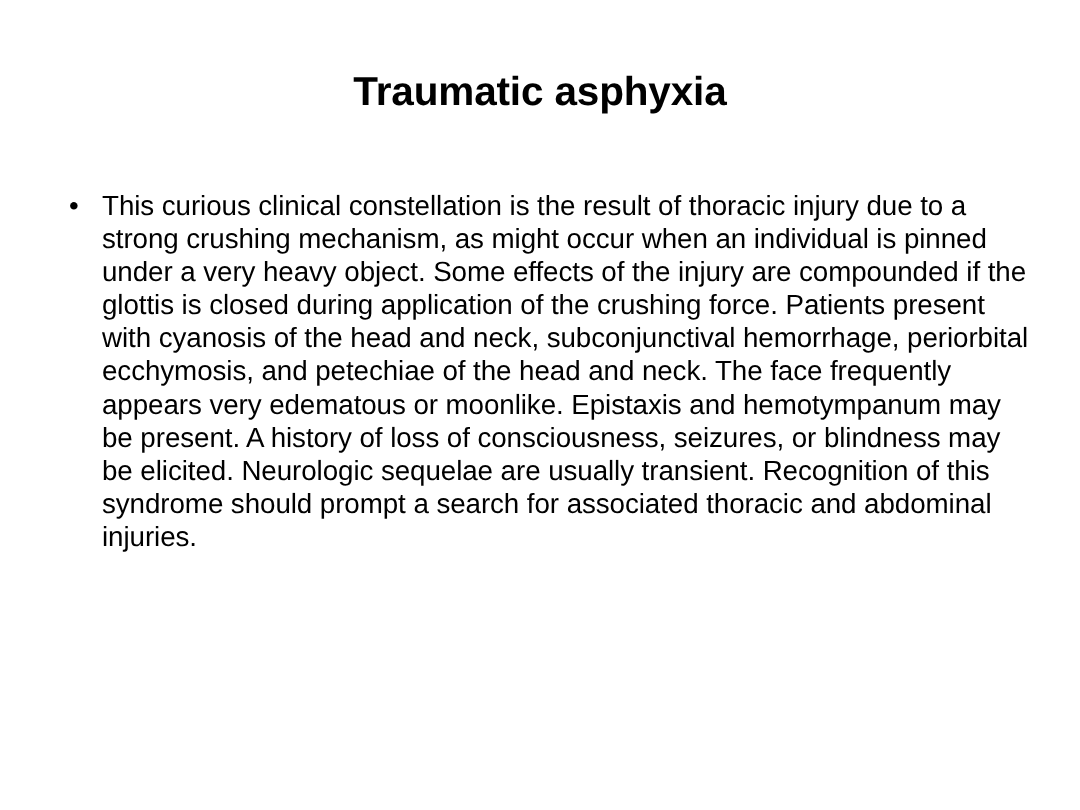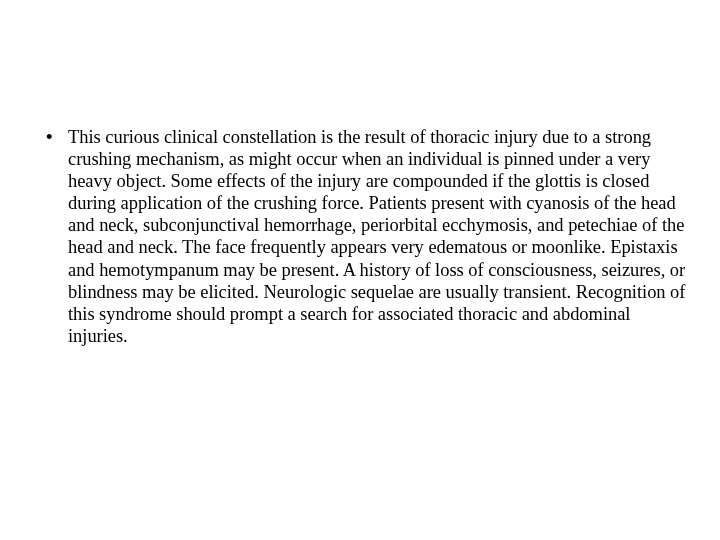--- a/index.html
+++ b/index.html
@@ -53,28 +53,28 @@
     padding-left: 6px;
     font-size: 18.5px;
     line-height: 22.1px;
     box-sizing: border-box;
   }
   .bullet-text {
     flex: 1 1 auto;
     text-align: left;
     letter-spacing: -0.05px;
     word-spacing: 0px;
-    font-family: Liberation Serif, serif;
   }
 </style>
 </head>
 <body>
 
 <div class="slide">
 
+  <div class="slide-title">Traumatic asphyxia</div>
 
   <div class="body-block">
     <div class="bullet-item">
       <span class="bullet-marker">•</span>
       <span class="bullet-text">This curious clinical constellation is the result of thoracic injury due to a strong crushing mechanism, as might occur when an individual is pinned under a very heavy object. Some effects of the injury are compounded if the glottis is closed during application of the crushing force. Patients present with cyanosis of the head and neck, subconjunctival hemorrhage, periorbital ecchymosis, and petechiae of the head and neck. The face frequently appears very edematous or moonlike. Epistaxis and hemotympanum may be present. A history of loss of consciousness, seizures, or blindness may be elicited. Neurologic sequelae are usually transient. Recognition of this syndrome should prompt a search for associated thoracic and abdominal injuries.</span>
     </div>
   </div>
 
 </div>
 

